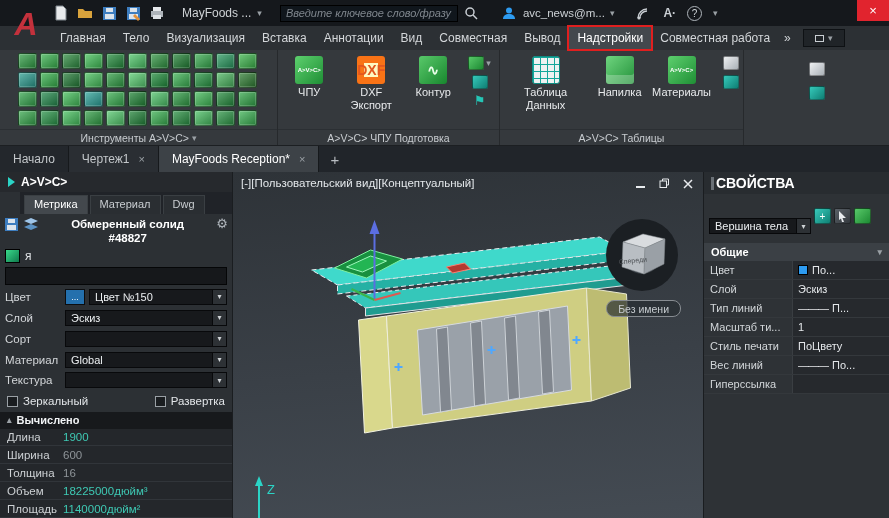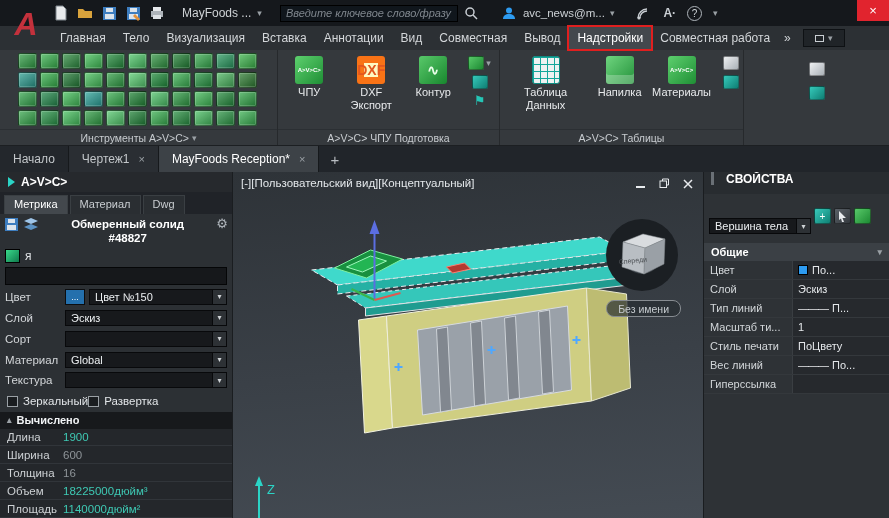--- a/index.html
+++ b/index.html
@@ -83,41 +83,41 @@
   
   .content { flex:1; display:flex; min-height:0; }
 
   
   .avc { width:233px; background:#2c3034; border-right:1px solid #1a1d20; display:flex;
          flex-direction:column; overflow:hidden; flex:0 0 auto; }
   .avc-header { height:20px; display:flex; align-items:center; gap:6px; padding:0 8px; color:#fff;
                 font-weight:bold; background:#26292d; flex:0 0 auto; }
   .tri { width:0; height:0; border-left:7px solid #2bd4c6; border-top:5px solid transparent;
          border-bottom:5px solid transparent; }
-  .avc-tabs { display:flex; gap:2px; padding:3px 4px 0; background:#202328; height:22px; flex:0 0 auto; }
+  .avc-tabs { display:flex; gap:2px; padding:3px 4px 0; background:#202328; height:22px; flex:0 0 auto;margin-left:20px; }
   .avc-tab { padding:2px 9px; font-size:11px; color:#c9cdd1; background:#2a2e32;
              border:1px solid #3a3f43; border-bottom:none; }
   .avc-tab.active { background:#43484d; color:#fff; }
   .avc-title-row { display:flex; align-items:flex-start; padding:3px 4px 1px; gap:4px; }
   .avc-title-icons { display:flex; gap:4px; }
   .avc-title { flex:1; text-align:center; font-weight:bold; font-size:11.5px; color:#fff; line-height:1.25; }
   .gear { color:#aeb4ba; font-size:13px; line-height:1; }
   .avc-name-row { display:flex; align-items:center; gap:5px; padding:1px 5px; height:19px; }
   .swatch { width:15px; height:14px; background:linear-gradient(135deg,#39d98a,#0f7a4d); border:1px solid #000; }
   .avc-input { margin:1px 5px 2px; height:18px; background:#16181b; border:1px solid #050607; }
   .frow { display:flex; align-items:center; height:21px; padding:0 5px; gap:4px; }
   .flabel { width:56px; font-size:11.5px; color:#d3d6d9; flex:0 0 auto; }
   .color-btn { width:20px; height:16px; background:#2470ad; color:#fff; font-size:9px; display:flex;
                align-items:center; justify-content:center; border:1px solid #0c0d0f; flex:0 0 auto; }
   .combo { flex:1; height:16px; background:#17191c; border:1px solid #08090b; display:flex;
            align-items:center; position:relative; padding:0 16px 0 5px; font-size:11px; color:#eceff1; }
   .combo .arr { position:absolute; right:0; top:0; bottom:0; width:14px; background:#2d3135;
                 display:flex; align-items:center; justify-content:center; font-size:8px;
                 color:#cfd3d6; border-left:1px solid #08090b; }
-  .cbrow { display:flex; align-items:center; height:21px; padding:0 7px; }
+  .cbrow { display:flex; align-items:center; height:21px; padding:0 7px;justify-content:space-between; }
   .cb { display:flex; align-items:center; gap:5px; font-size:11.5px; color:#e2e5e8; }
   .cb .box { width:11px; height:11px; background:#1a1d20; border:1px solid #9aa0a5; }
   .comp-header { height:17px; background:#17191c; display:flex; align-items:center; gap:5px;
                  padding:0 7px; font-weight:bold; font-size:11px; color:#f2f4f6; }
   .comp-row { display:flex; height:18px; align-items:center; padding:0 7px;
               border-bottom:1px solid #31353a; background:#24272b; font-size:11.5px; }
   .comp-row .clabel { width:56px; color:#cdd1d4; }
   .comp-row .cval { color:#8e9498; }
   .comp-row .cval.hl { color:#3ec9b4; }
 
@@ -129,22 +129,22 @@
   .model-svg { position:absolute; inset:0; width:100%; height:100%; }
   .viewcube { position:absolute; right:18px; top:40px; width:86px; height:86px; z-index:2; }
   .view-pill { position:absolute; right:22px; top:128px; height:17px; padding:0 11px;
                border:1px solid #878c91; border-radius:8px; background:rgba(40,45,50,.7);
                color:#c6cbcf; font-size:10.5px; display:flex; align-items:center; z-index:2; }
   .ucs { position:absolute; left:8px; top:300px; z-index:2; }
 
   
   .props { width:186px; background:#2e3236; border-left:1px solid #1a1d20; display:flex;
            flex-direction:column; flex:0 0 auto; overflow:hidden; }
-  .props-header { height:22px; display:flex; gap:12px; padding:0 7px; color:#fff;
-                  font-weight:bold; font-size:12px; background:#282c30; }
+  .props-header { height:22px; display:flex; align-items:center; gap:2px; padding:0 7px; color:#fff;
+                  font-weight:bold; font-size:14px; background:#282c30; }
   .grip { width:3px; height:13px; background:#6a7076; }
   .props-toolbar { display:flex; align-items:center; gap:3px; padding:4px 5px 3px; }
   .sel-combo { width:102px; flex:0 0 auto;margin-top:20px; }
   .ptool { width:17px; height:16px; border-radius:2px; border:1px solid rgba(0,0,0,.5);
            display:flex; align-items:center; justify-content:center; font-size:10px; color:#fff; }
   .ptool.t1 { background:linear-gradient(135deg,#39c9ba,#0f8074); }
   .ptool.t2 { background:linear-gradient(135deg,#5a6168,#33383d); }
   .ptool.t3 { background:linear-gradient(135deg,#58c969,#1d8a33); }
   .sec-header { height:18px; margin-top:6px; background:#3b4045; display:flex; align-items:center;
                 justify-content:space-between; padding:0 7px; font-weight:bold; font-size:11px; color:#fff; }

